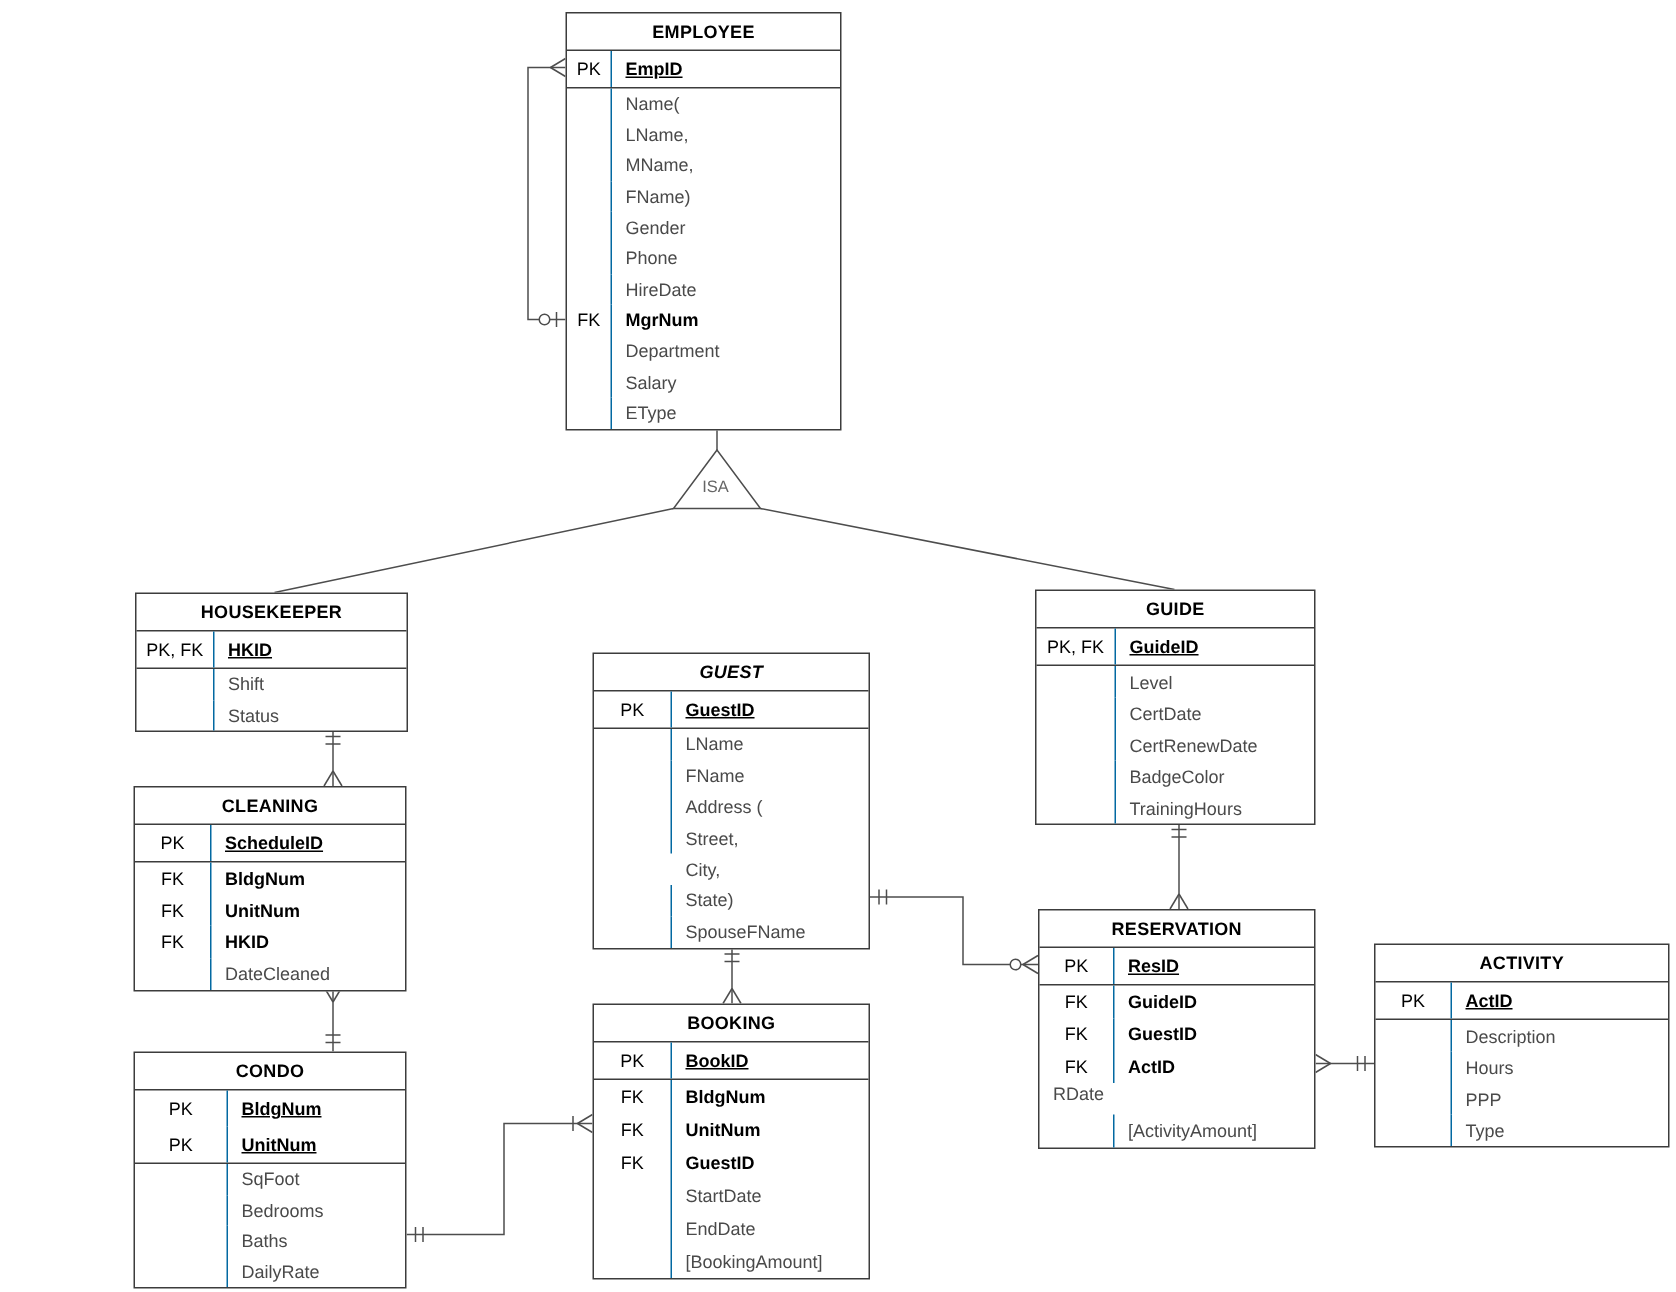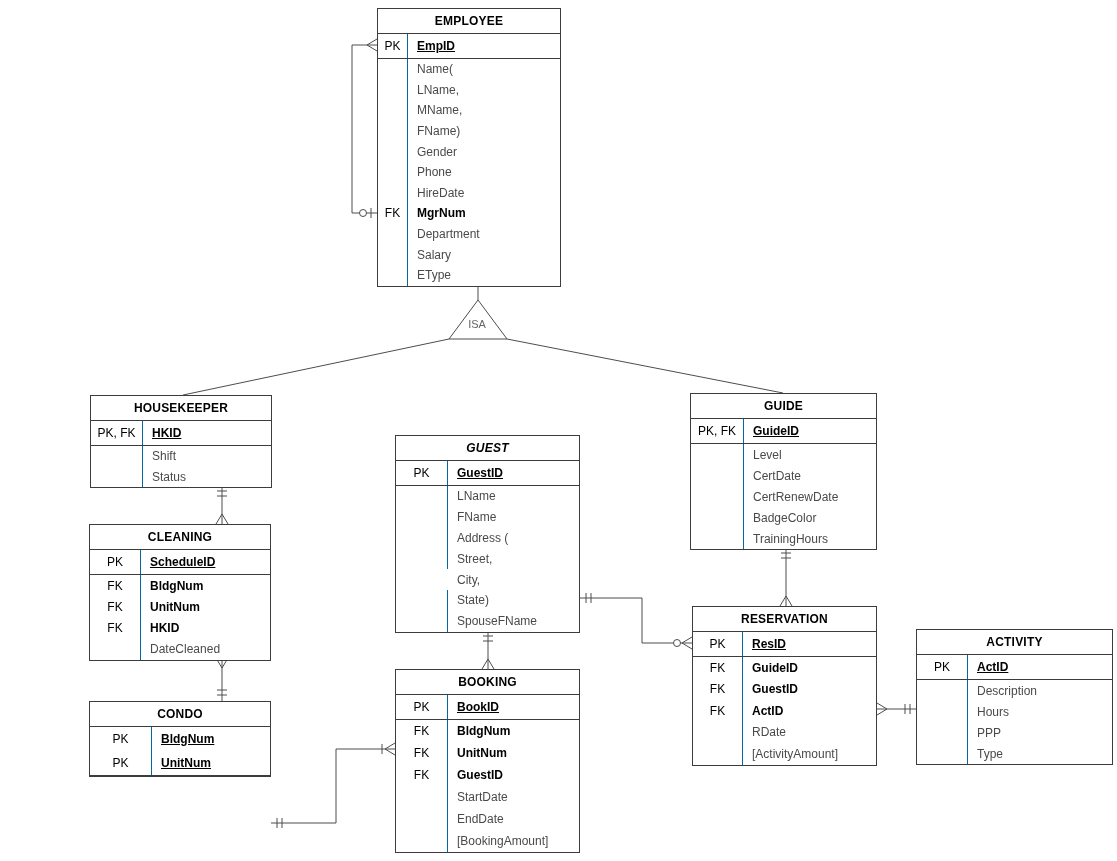--- a/index.html
+++ b/index.html
@@ -209,20 +209,38 @@
         <div class="section pk-section">
           <div class="row" style="height: 24px;">
             <div class="key-cell" style="width: 62px;">PK</div>
             <div class="attr-cell pk">BldgNum</div>
           </div>
           <div class="row" style="height: 24px;">
             <div class="key-cell" style="width: 62px;">PK</div>
             <div class="attr-cell pk">UnitNum</div>
           </div>
         </div>
+        <div class="section attr-section">
+          <div class="row" style="height: 20.5px;">
+            <div class="key-cell" style="width: 62px;"></div>
+            <div class="attr-cell">SqFoot</div>
+          </div>
+          <div class="row" style="height: 20.5px;">
+            <div class="key-cell" style="width: 62px;"></div>
+            <div class="attr-cell">Bedrooms</div>
+          </div>
+          <div class="row" style="height: 20.5px;">
+            <div class="key-cell" style="width: 62px;"></div>
+            <div class="attr-cell">Baths</div>
+          </div>
+          <div class="row" style="height: 20.5px;">
+            <div class="key-cell" style="width: 62px;"></div>
+            <div class="attr-cell">DailyRate</div>
+          </div>
+        </div>
       </div>
       <div class="entity" style="left: 395px; top: 435px; width: 185px;">
         <div class="entity-title" style="height: 25px; font-style: italic;">GUEST</div>
         <div class="section pk-section">
           <div class="row" style="height: 24px;">
             <div class="key-cell" style="width: 52px;">PK</div>
             <div class="attr-cell pk">GuestID</div>
           </div>
         </div>
         <div class="section attr-section">
@@ -336,21 +354,21 @@
             <div class="attr-cell fk">GuideID</div>
           </div>
           <div class="row" style="height: 21.5px;">
             <div class="key-cell" style="width: 50px;">FK</div>
             <div class="attr-cell fk">GuestID</div>
           </div>
           <div class="row" style="height: 21.5px;">
             <div class="key-cell" style="width: 50px;">FK</div>
             <div class="attr-cell fk">ActID</div>
           </div>
-          <div class="row" style="height: 21.5px;">
+          <div class="row" style="height: 21.5px; flex-direction: column;">
             <div class="key-cell" style="width: 50px;"></div>
             <div class="attr-cell">RDate</div>
           </div>
           <div class="row" style="height: 21.5px;">
             <div class="key-cell" style="width: 50px;"></div>
             <div class="attr-cell">[ActivityAmount]</div>
           </div>
         </div>
       </div>
       <div class="entity" style="left: 916px; top: 629px; width: 197px;">

